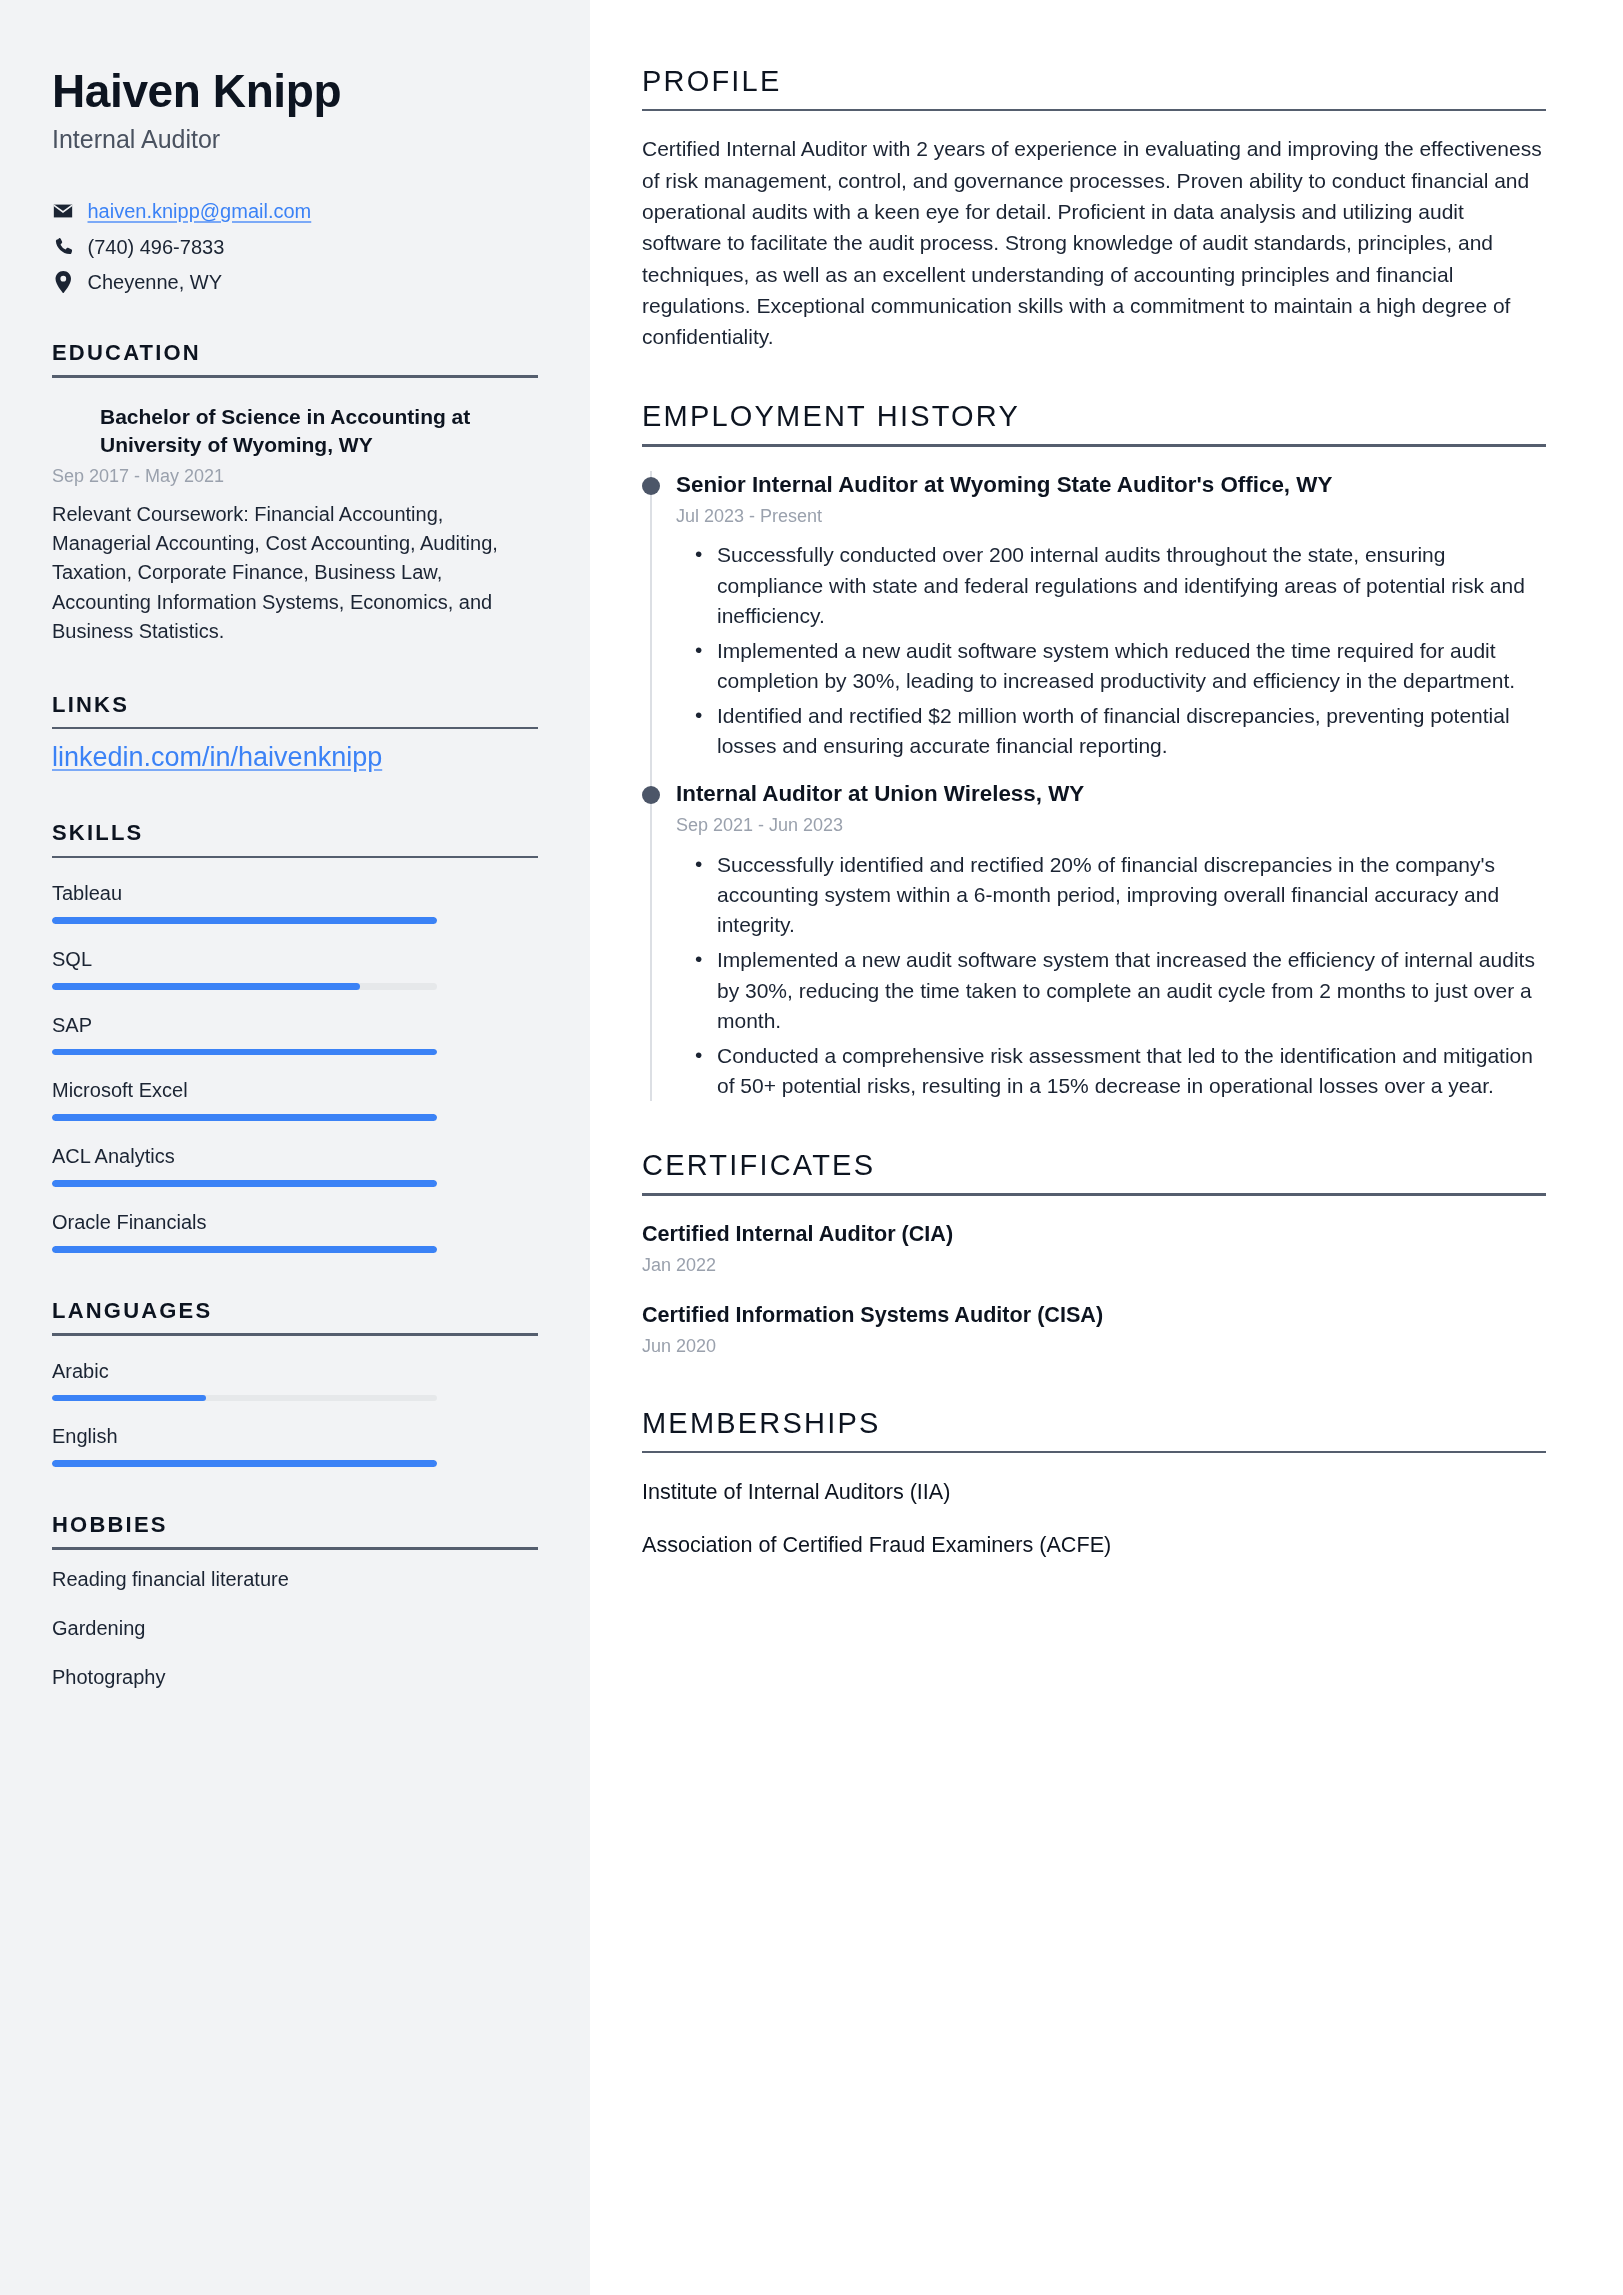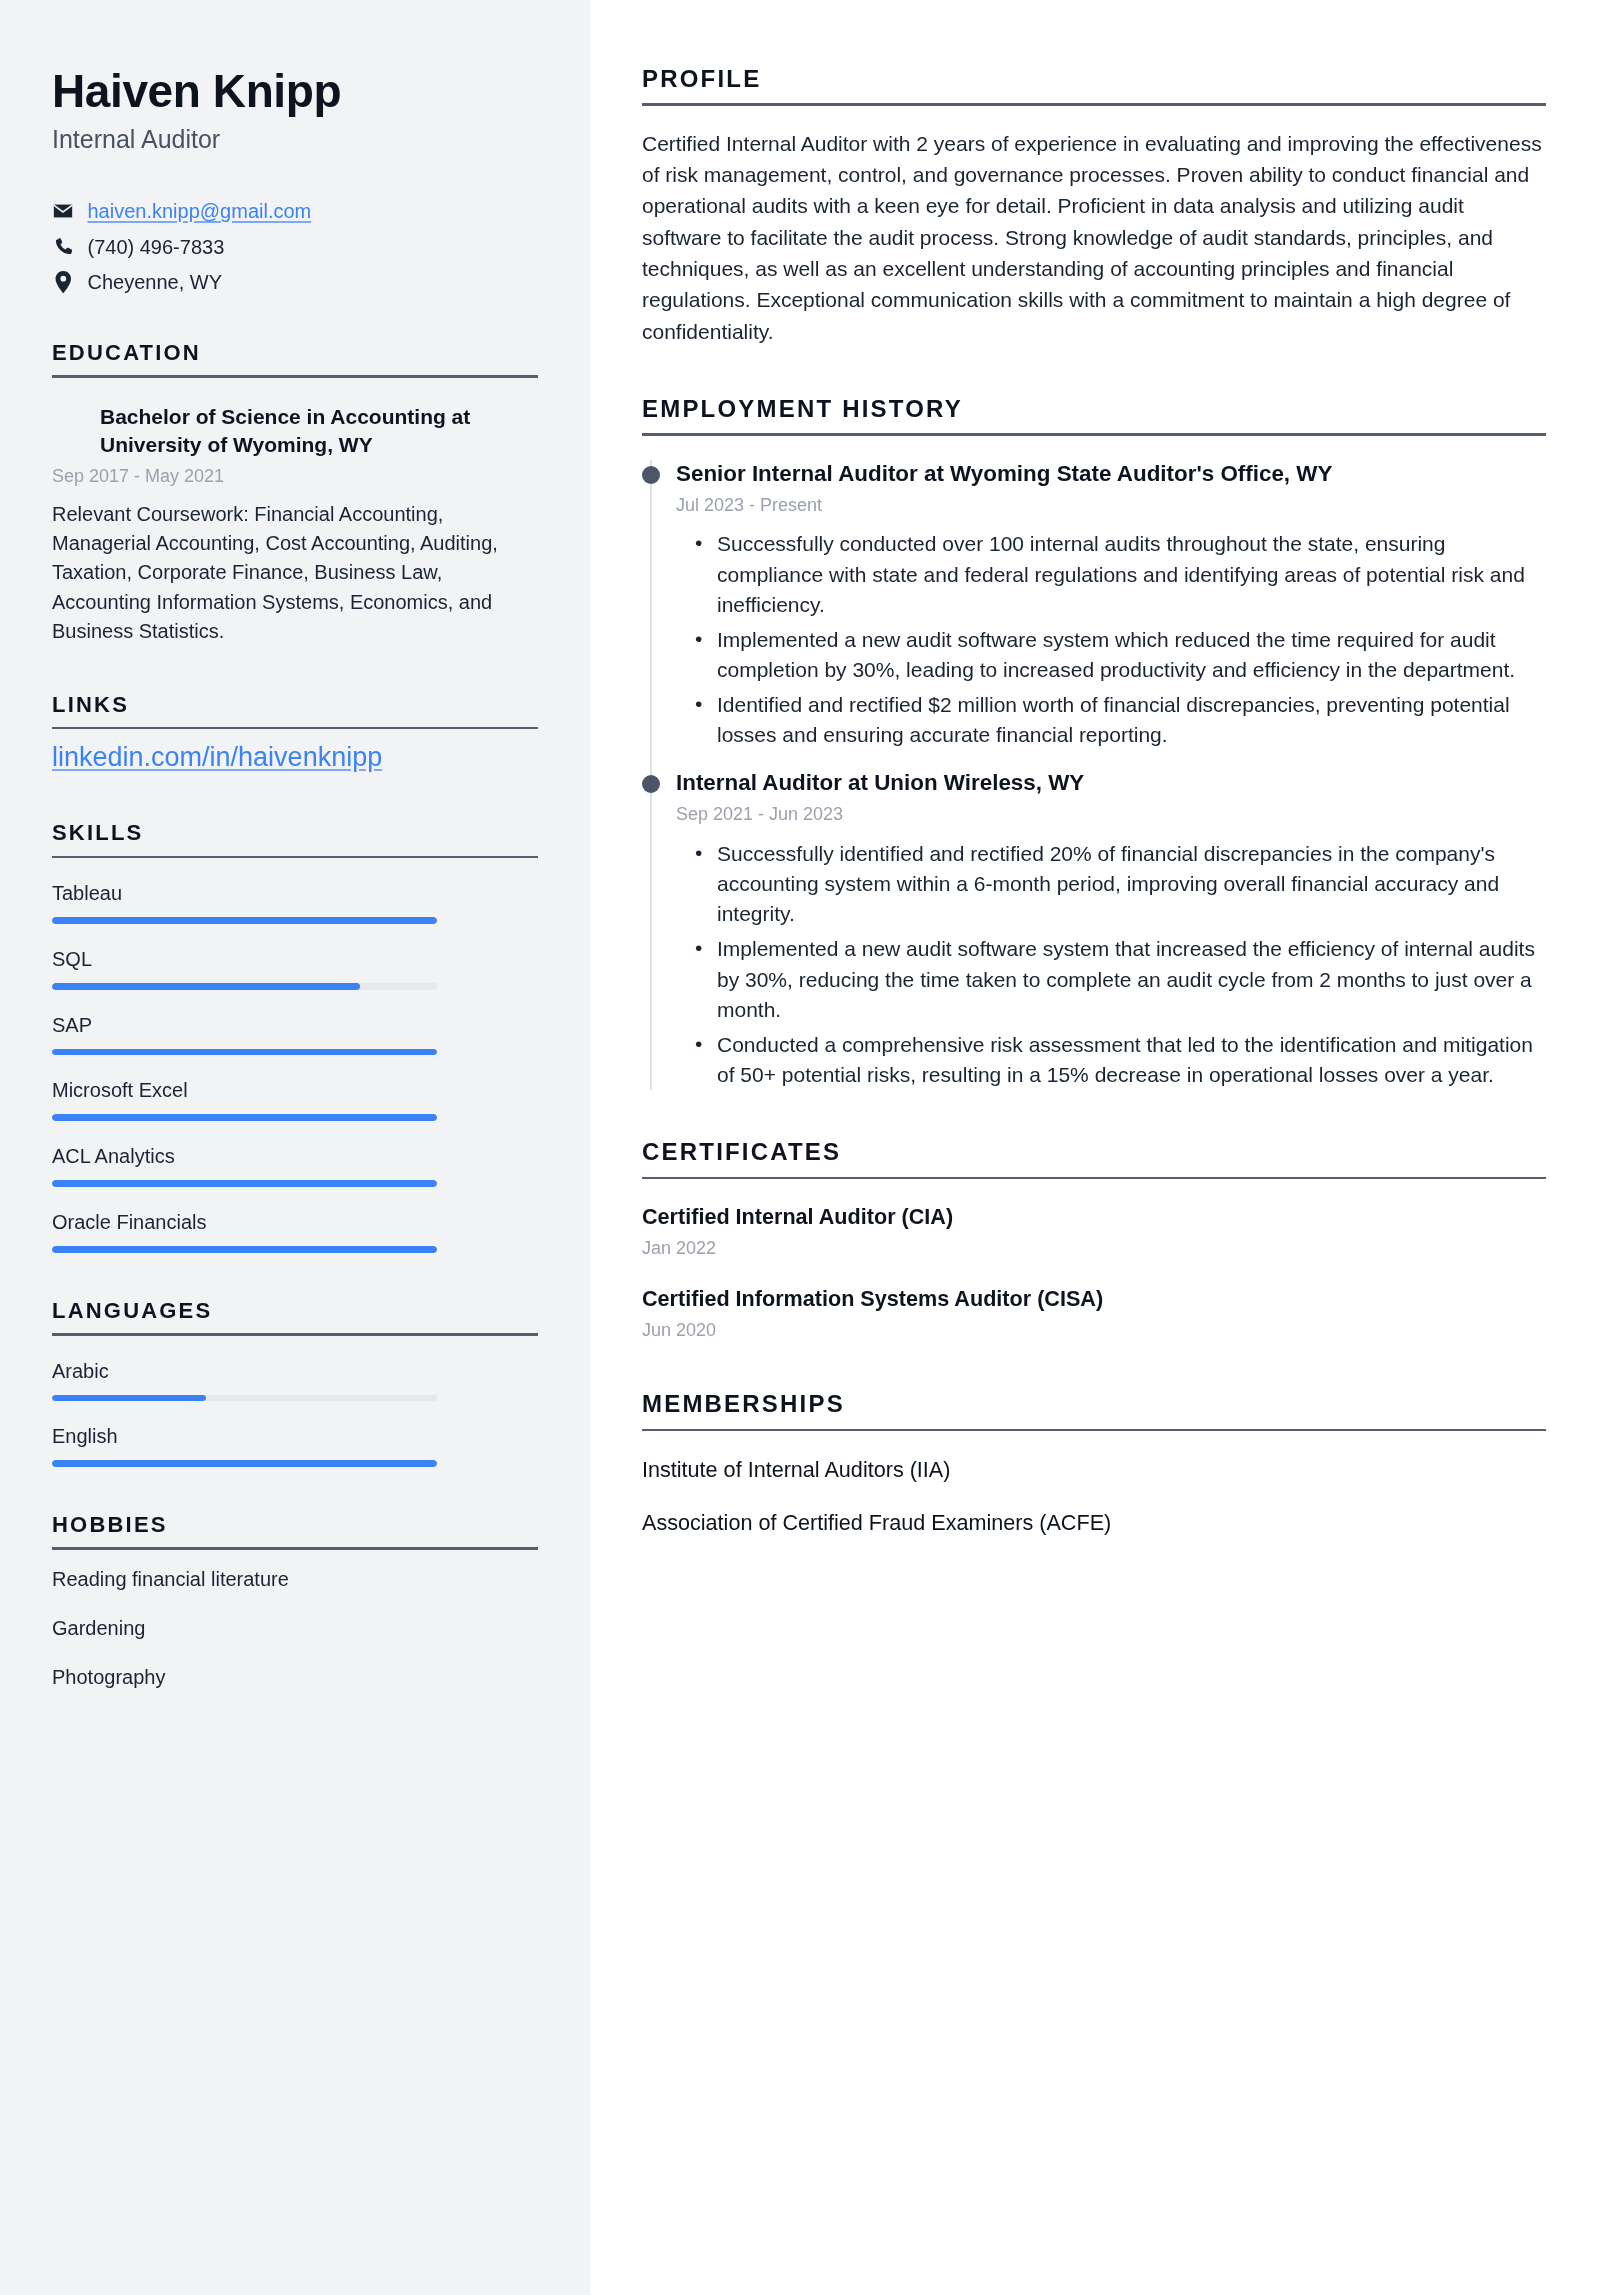--- a/index.html
+++ b/index.html
@@ -154,22 +154,22 @@
   
   .main {
     flex: 1;
     padding: 66px 78px 51px 52px;
     background: #ffffff;
   }
 
   .main-section { margin-bottom: 49px; }
 
   .main-heading {
-    font-size: 24px;
-    font-weight: 700;
+    font-size: 29px;
+    font-weight: 400;
     letter-spacing: 2.2px;
     color: #0d1420;
     text-transform: uppercase;
     line-height: 1.1;
   }
   .main-rule {
     height: 2.5px;
     background: #555e6e;
     margin-top: 11px;
     width: 100%;
@@ -404,21 +404,21 @@
       <h2 class="main-heading">EMPLOYMENT HISTORY</h2>
       <div class="main-rule"></div>
 
       <div class="timeline">
 
         <div class="job">
           <span class="job-dot"></span>
           <div class="job-head">Senior Internal Auditor at Wyoming State Auditor's Office, WY</div>
           <div class="job-date">Jul 2023 - Present</div>
           <ul class="job-bullets">
-            <li>Successfully conducted over 100 internal audits throughout the state, ensuring compliance with state and federal regulations and identifying areas of potential risk and inefficiency.</li>
+            <li>Successfully conducted over 200 internal audits throughout the state, ensuring compliance with state and federal regulations and identifying areas of potential risk and inefficiency.</li>
             <li>Implemented a new audit software system which reduced the time required for audit completion by 30%, leading to increased productivity and efficiency in the department.</li>
             <li>Identified and rectified $2 million worth of financial discrepancies, preventing potential losses and ensuring accurate financial reporting.</li>
           </ul>
         </div>
 
         <div class="job">
           <span class="job-dot"></span>
           <div class="job-head">Internal Auditor at Union Wireless, WY</div>
           <div class="job-date">Sep 2021 - Jun 2023</div>
           <ul class="job-bullets">

